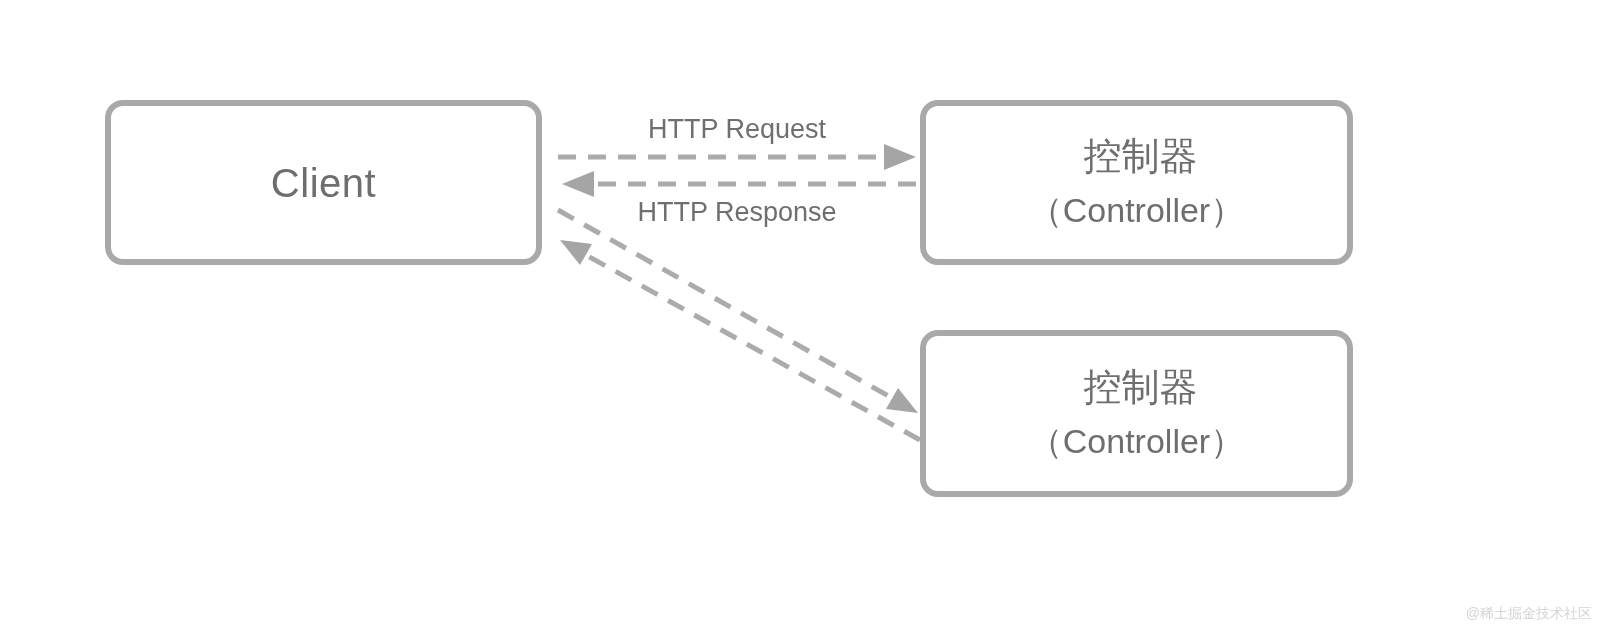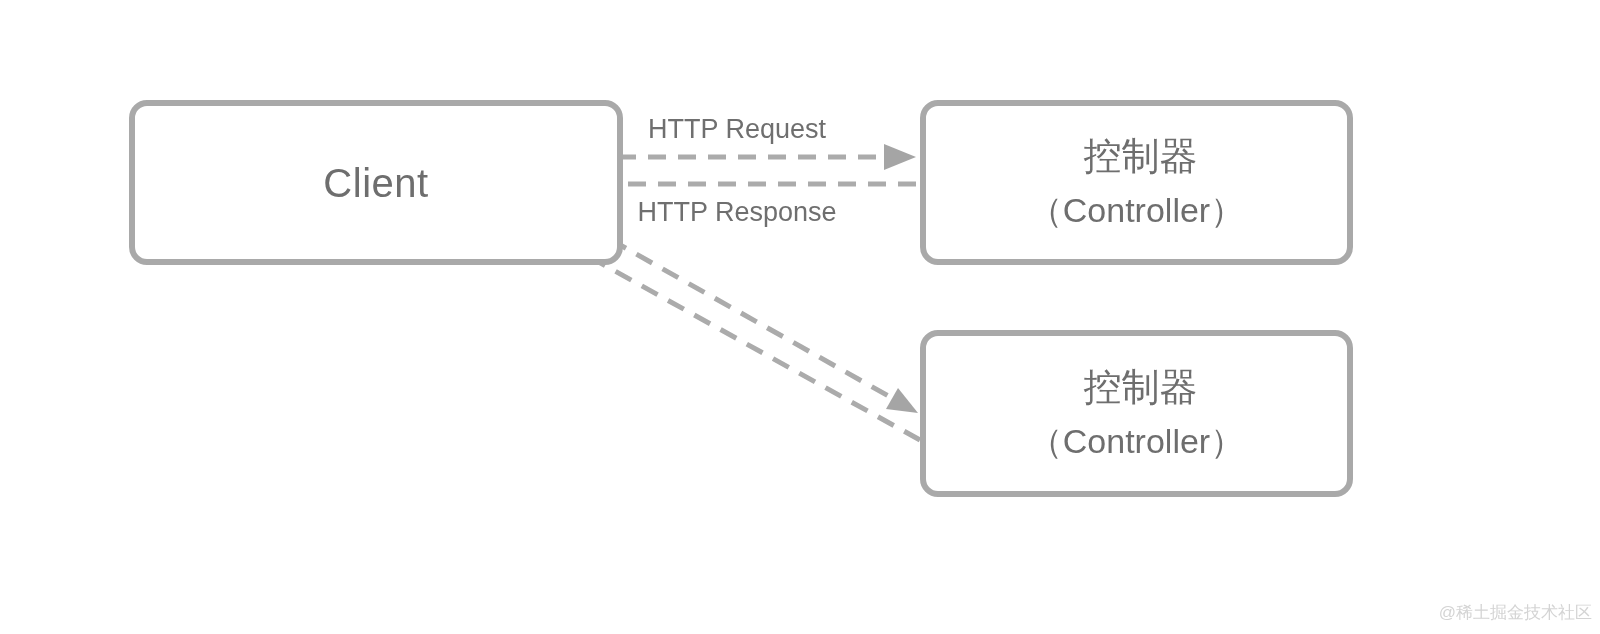--- a/index.html
+++ b/index.html
@@ -38,21 +38,21 @@
     position: absolute;
     background: var(--box-fill);
     border: 6px solid var(--box-border);
     border-radius: 18px;
     display: flex;
     flex-direction: column;
     align-items: center;
     justify-content: center;
     text-align: center;
   }
-  .box-client   { left: 129px; top: 100px; width: 494px; height: 165px; }
+  .box-client   { left: 105px; top: 100px; width: 437px; height: 165px; }
   .box-ctrl-top { left: 920px; top: 100px; width: 433px; height: 165px; }
   .box-ctrl-bot { left: 920px; top: 330px; width: 433px; height: 167px; }
   .node-label {
     color: var(--node-text);
     font-size: 40px;
     line-height: 48px;
     letter-spacing: 0.5px;
   }
   .node-title {
     color: var(--node-text);
@@ -75,21 +75,21 @@
     line-height: 32px;
     white-space: nowrap;
   }
   .edge-label-request  { top: 113px; }
   .edge-label-response { top: 196px; }
   .watermark {
     position: absolute;
     right: 8px;
     bottom: 9px;
     color: var(--watermark-text);
-    font-size: 17px;
+    font-size: 14px;
     line-height: 24px;
   }
 </style>
 </head>
 <body>
 
 <div class="canvas">
 
   <svg class="connector-layer" viewBox="0 0 1600 634" xmlns="http://www.w3.org/2000/svg" aria-hidden="true">
 

